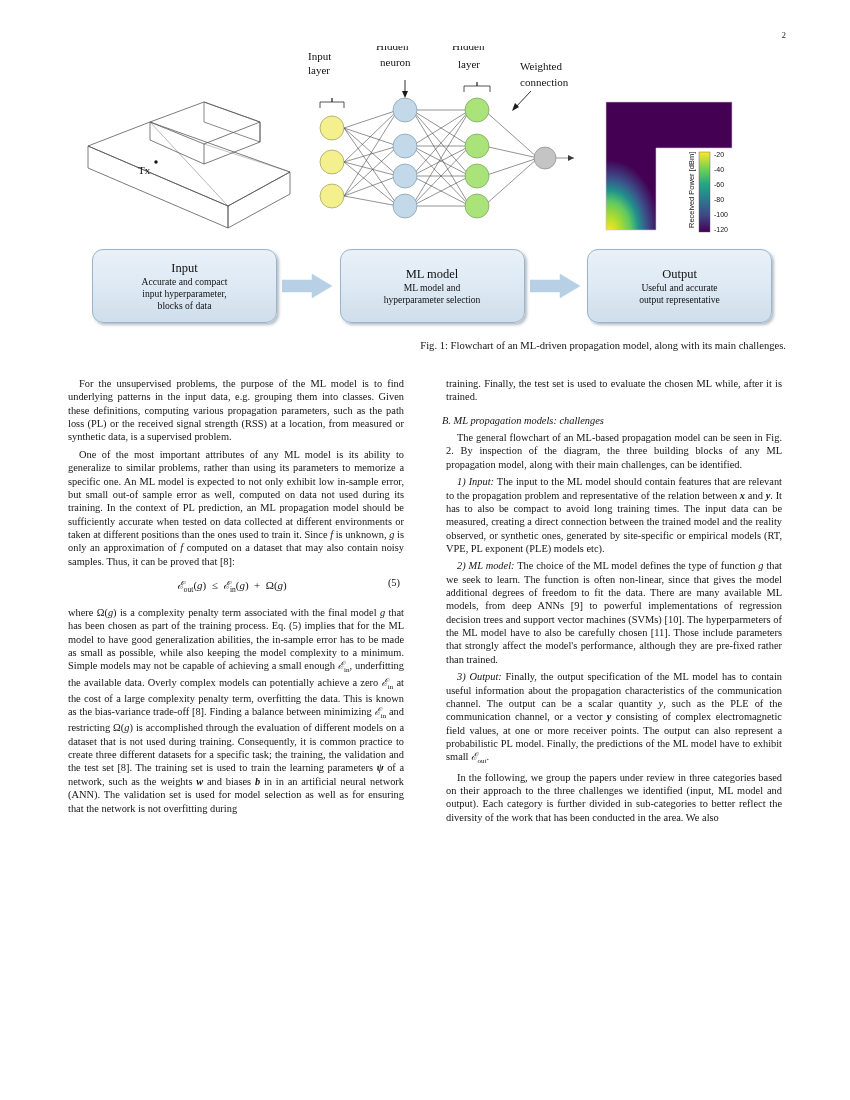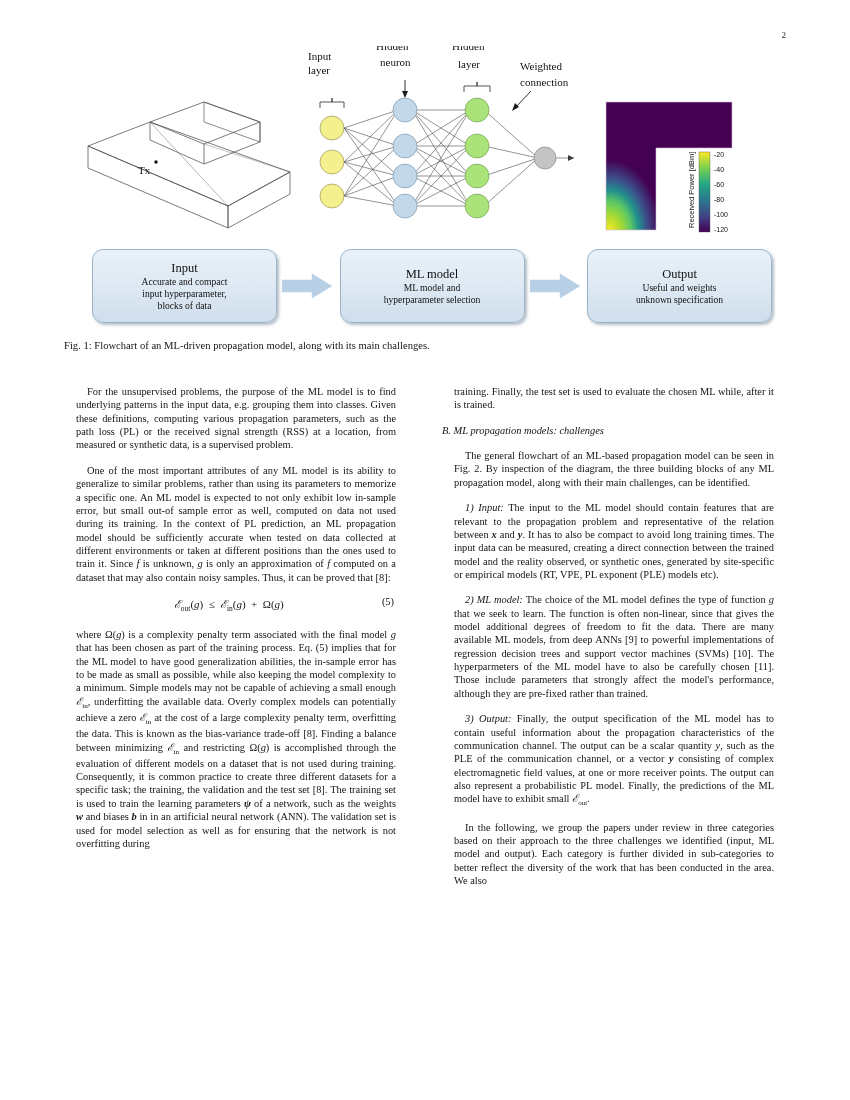--- a/index.html
+++ b/index.html
@@ -108,40 +108,40 @@
     height: 26px;
     flex: 0 0 auto;
   }
 
   
   .caption {
     position: absolute;
     top: 340px;
     left: 64px;
     width: 722px;
-    text-align: left;
+    text-align: right;
     font-size: 10.6px;
     color: #141414;
   }
 
   
   .body {
     position: absolute;
     top: 373px;
     left: 64px;
     width: 722px;
     height: 700px;
     display: flex;
     justify-content: space-between;
   }
   .col {
     width: 344px;
   }
   .col p {
-    margin: 12px;
+    margin: 4px;
     font-size: 10.4px;
     line-height: 1.285;
     text-align: justify;
     text-justify: inter-word;
     text-indent: 11px;
     color: #141414;
     hyphens: none;
   }
   .col p.noindent { text-indent: 0; }
 
@@ -149,21 +149,21 @@
     margin: 10px 0 3px 0 !important;
     font-style: italic;
     font-size: 10.4px;
     text-indent: 0 !important;
     text-align: right;
   }
 
   
   .equation-row {
     position: relative;
-    margin: 9px 14px 9px 0;
+    margin: 9px 8px 9px 0;
     height: 20px;
     font-size: 11px;
   }
   .equation {
     position: absolute;
     left: 0; right: 0;
     text-align: center;
     font-family: "Liberation Serif", serif;
   }
   .eq-num {
@@ -361,22 +361,22 @@
       </div>
 
       <div class="flow-arrow">
         <svg width="52" height="26" viewBox="0 0 52 26">
           <polygon points="0,7 30,7 30,1 50,13 30,25 30,19 0,19" fill="#b7d0e6" stroke="#b7d0e6" stroke-width="0.5"></polygon>
         </svg>
       </div>
 
       <div class="flow-box">
         <div class="flow-title">Output</div>
-        <div class="flow-sub">Useful and weights</div>
-        <div class="flow-sub">unknown specification</div>
+        <div class="flow-sub">Useful and accurate</div>
+        <div class="flow-sub">output representative</div>
       </div>
 
     </div>
   </div>
 
   <div class="caption">Fig. 1: Flowchart of an ML-driven propagation model, along with its main challenges.</div>
 
   <div class="body">
 
     <div class="col">

